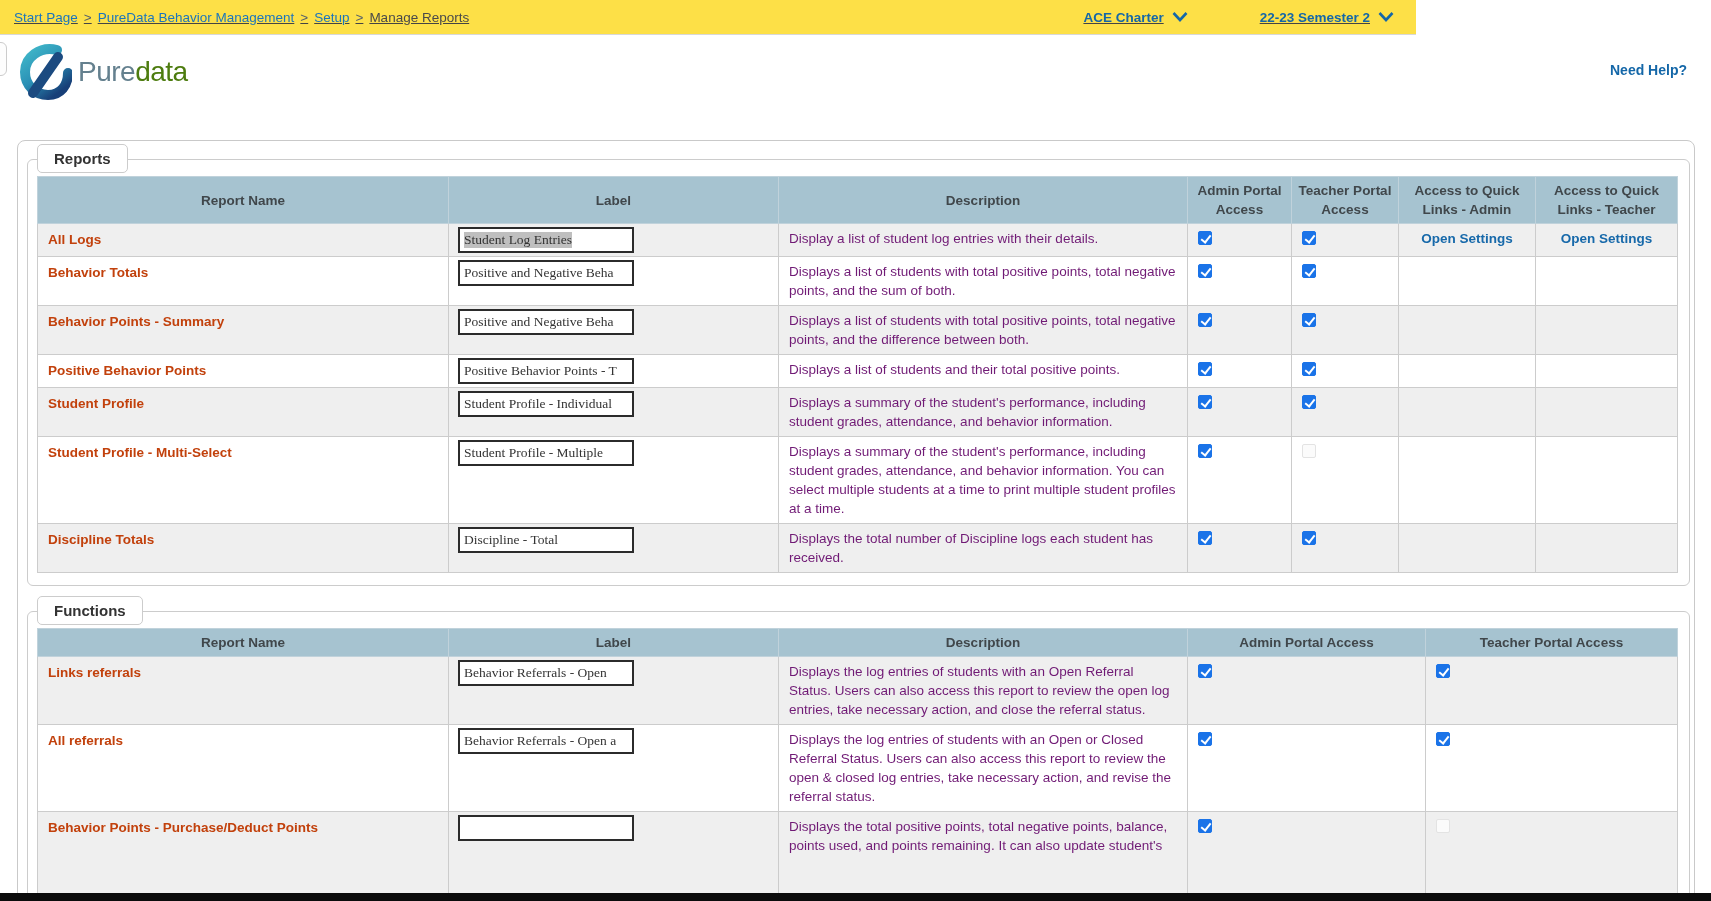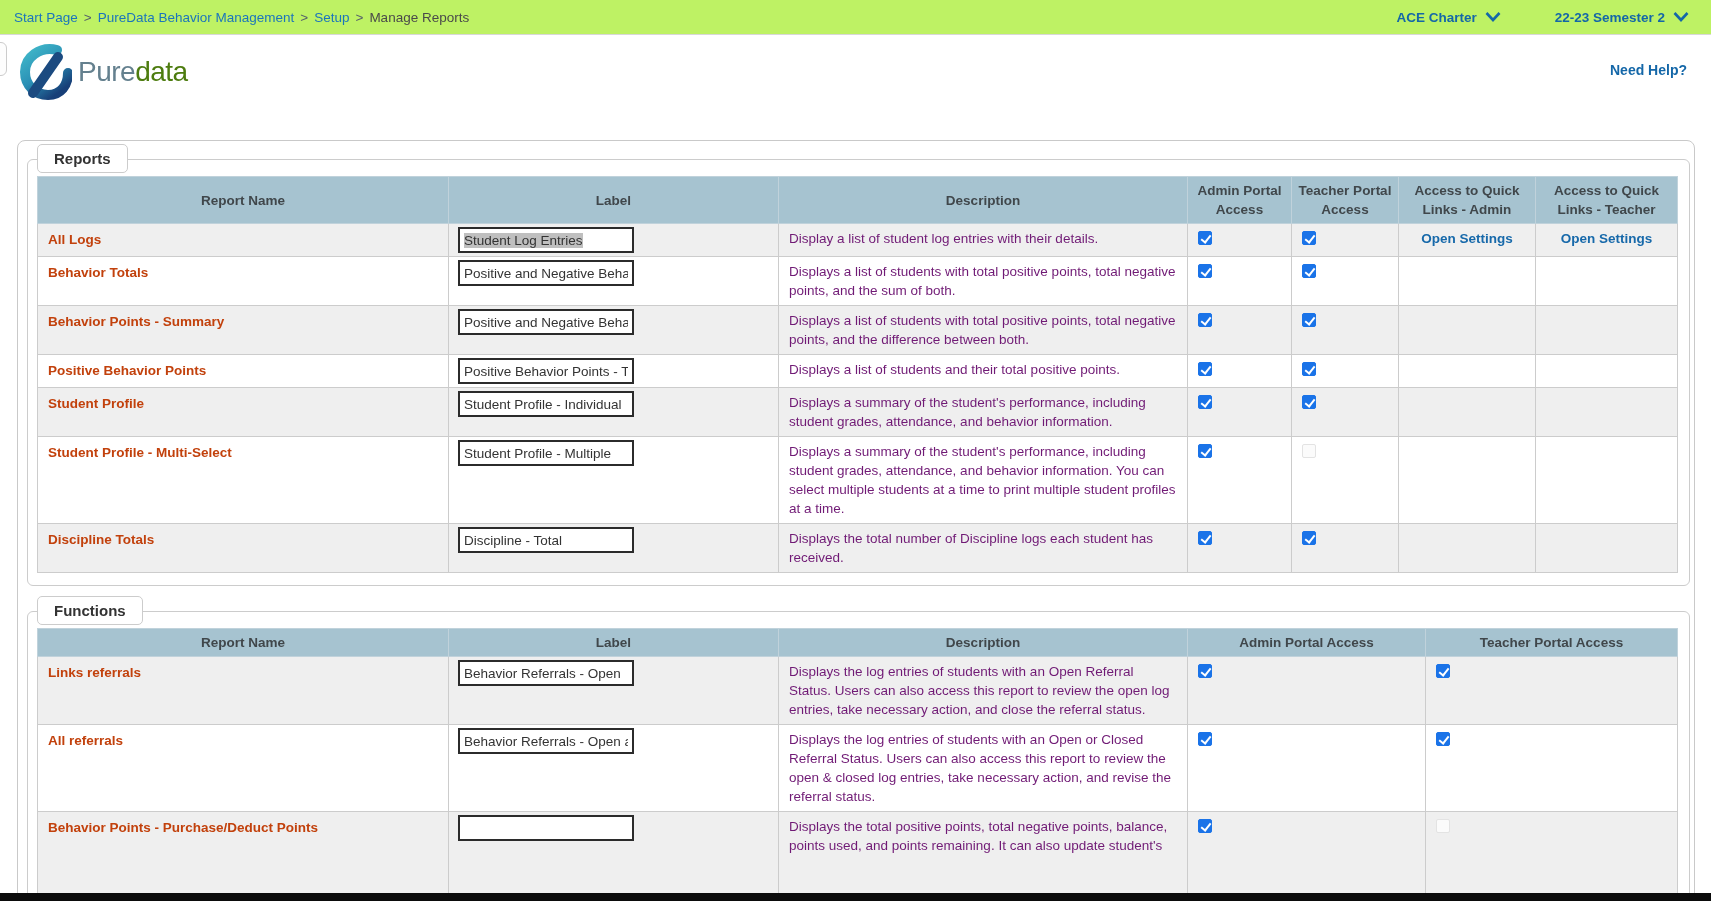--- a/index.html
+++ b/index.html
@@ -4,30 +4,31 @@
 <style>
   * { box-sizing: border-box; }
   html, body { margin:0; padding:0; }
   body {
     width:1711px; height:901px; overflow:hidden; position:relative;
     background:#ffffff; font-family:"Liberation Sans", sans-serif; color:#444;
   }
 
   
   .topbar{
-    position:absolute; top:0; left:0; width:1711px; height:35px;
-    border-bottom:1px solid #d8d8d8; background:#bef264;
+    position:absolute; top:0; left:0; width:1416px; height:35px;
+    border-bottom:1px solid #d8d8d8; background:#fde047;
     display:flex; align-items:center; justify-content:space-between;
     padding:0 12px 0 14px;
+    text-decoration:underline;
   }
   .breadcrumb{ font-size:13.5px; display:flex; align-items:center; gap:6px; white-space:nowrap;}
   .breadcrumb a{ color:#1b75bc; text-decoration:none; cursor:pointer;}
   .crumb-sep{ color:#55606a; }
   .crumb-current{ color:#4a4a4a; }
-  .selectors{ display:flex; align-items:center; gap:54px; padding-right:10px;}
+  .selectors{ display:flex; align-items:center; gap:72px; padding-right:10px;}
   .selector{ color:#1467a8; font-weight:bold; font-size:13.5px; display:flex; align-items:center; gap:8px; cursor:pointer; white-space:nowrap;}
 
   
   .side-tab{
     position:absolute; left:-7px; top:42px; width:14px; height:34px;
     border:1px solid #ccc; border-radius:6px; background:#fdfdfd;
   }
 
   
   .logo{ position:absolute; left:18px; top:44px; display:flex; align-items:center; gap:6px;}
@@ -67,21 +68,21 @@
   .name-cell{ font-weight:bold; color:#c2410c; padding:7px 10px; line-height:18px;}
   .desc-cell{ color:#701a75; padding:5px 10px; line-height:19px; }
   .label-cell{ padding:3px 0 3px 9px; }
   .check-cell{ padding:7px 0 0 10px; }
   .ql-cell{ text-align:center; padding:7px 4px; }
   a.open-settings{ color:#1769aa; font-weight:bold; text-decoration:none; font-size:13.5px; cursor:pointer;}
 
   
   .label-input, .fake-input{
     width:176px; height:26px; border:2px solid #2b2b2b; background:#fff;
-    font-family:Liberation Sans, sans-serif; font-size:13.5px; color:#333;
+    font-family:Liberation Serif, serif; font-size:13.5px; color:#333;
     padding:1px 4px; border-radius:0; display:block;
   }
   .fake-input{ display:flex; align-items:center; }
   .fake-input .sel{ background:#bfbfbf; }
 
   
   .cb{
     appearance:none; -webkit-appearance:none; width:14px; height:14px; margin:0;
     border:1px solid #e3e3e3; background:#fbfbfb; border-radius:2px;
     position:relative; cursor:pointer; display:inline-block; vertical-align:top;

